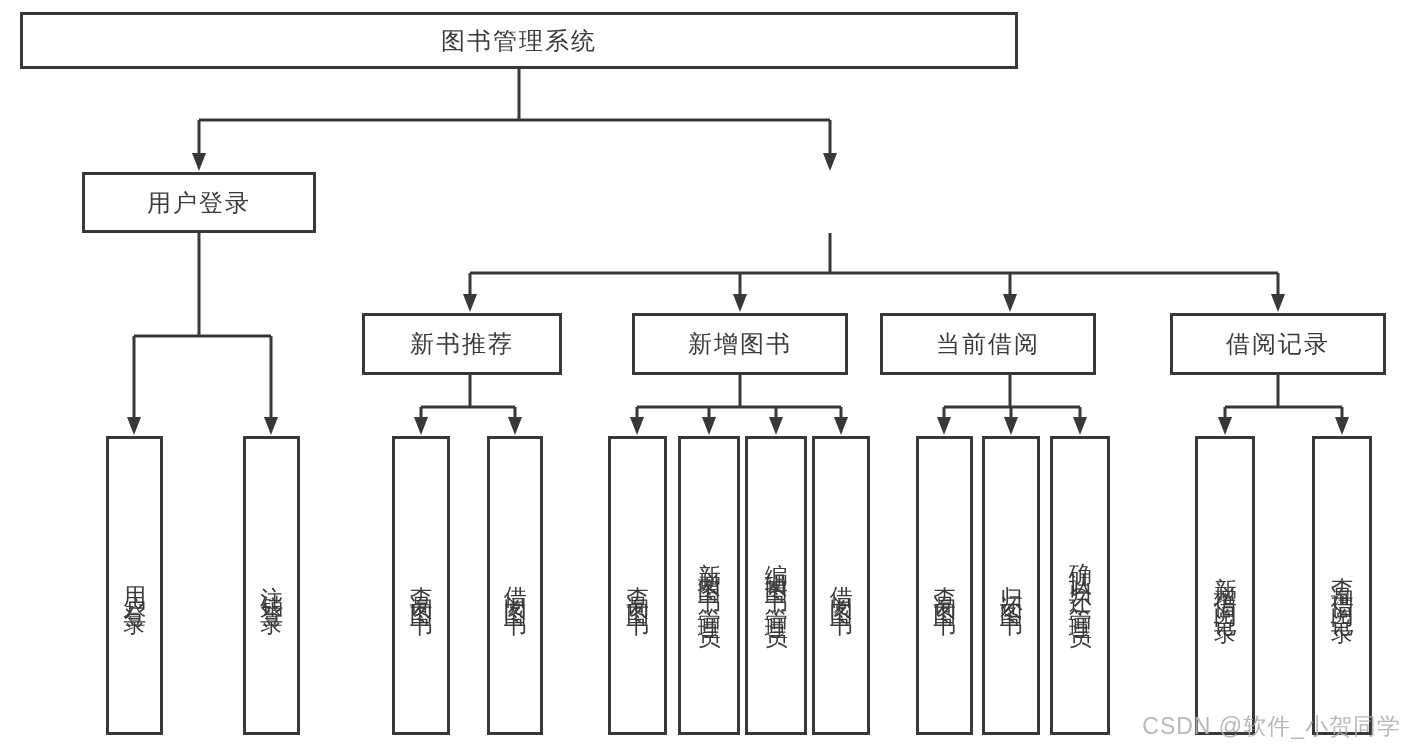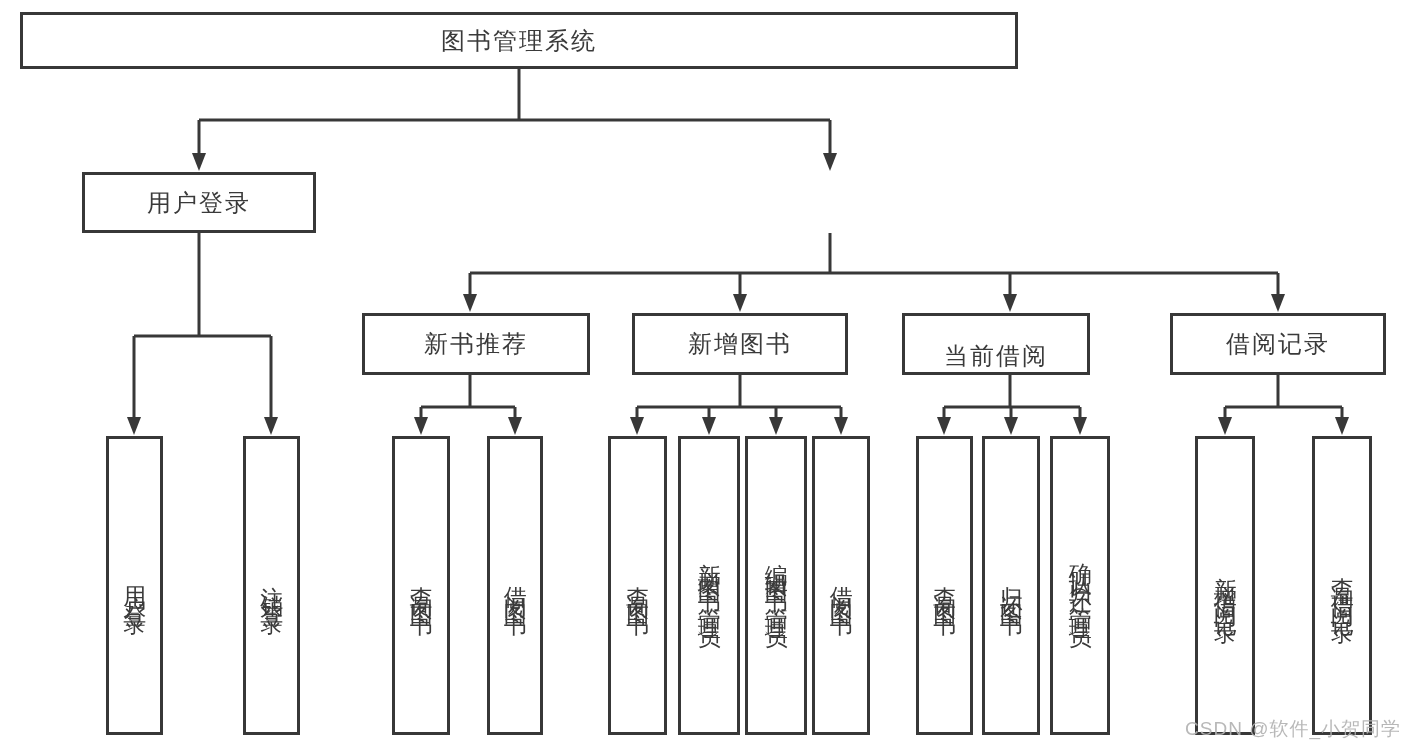--- a/index.html
+++ b/index.html
@@ -15,21 +15,21 @@
     border:3px solid #383838; color:#3a3a3a; z-index:2;
     display:flex; align-items:center; justify-content:center;
   }
   .hnode { font-size:24px; letter-spacing:2px; }
   .vnode .vlabel {
     writing-mode:vertical-rl; text-orientation:mixed;
     font-size:23px; letter-spacing:9px; line-height:1.1; color:#3a3a3a;
   }
   .watermark {
     position:absolute; right:4px; bottom:5px; z-index:5;
-    font-size:19px; color:rgba(178,178,178,0.92); letter-spacing:1px;
+    font-size:23px; color:rgba(178,178,178,0.92); letter-spacing:1px;
     white-space:nowrap;
   }
   
   .leaf { top:436px; height:299px; }
   .lvl2 { top:172px; height:61px; }
   .lvl3 { top:313px; height:62px; }
 </style>
 </head>
 <body>
 
@@ -79,27 +79,27 @@
   </svg>
 
   <div class="node hnode" style="left:20px; top:12px; width:998px; height:57px;">
     <span>图书管理系统</span>
   </div>
 
   <div class="node hnode lvl2" style="left:82px; width:234px;">
     <span>用户登录</span>
   </div>
 
-  <div class="node hnode lvl3" style="left:362px; width:228px;">
+  <div class="node hnode lvl3" style="left:362px; width:200px;">
     <span>新书推荐</span>
   </div>
   <div class="node hnode lvl3" style="left:632px; width:216px;">
     <span>新增图书</span>
   </div>
-  <div class="node hnode lvl3" style="left:902px; width:188px;align-items:flex-end;">
+  <div class="node hnode lvl3" style="left:880px; width:216px;">
     <span>当前借阅</span>
   </div>
   <div class="node hnode lvl3" style="left:1170px; width:216px;">
     <span>借阅记录</span>
   </div>
 
   <div class="node vnode leaf" style="left:106px; width:57px;">
     <span class="vlabel">用户登录</span>
   </div>
   <div class="node vnode leaf" style="left:243px; width:57px;">

